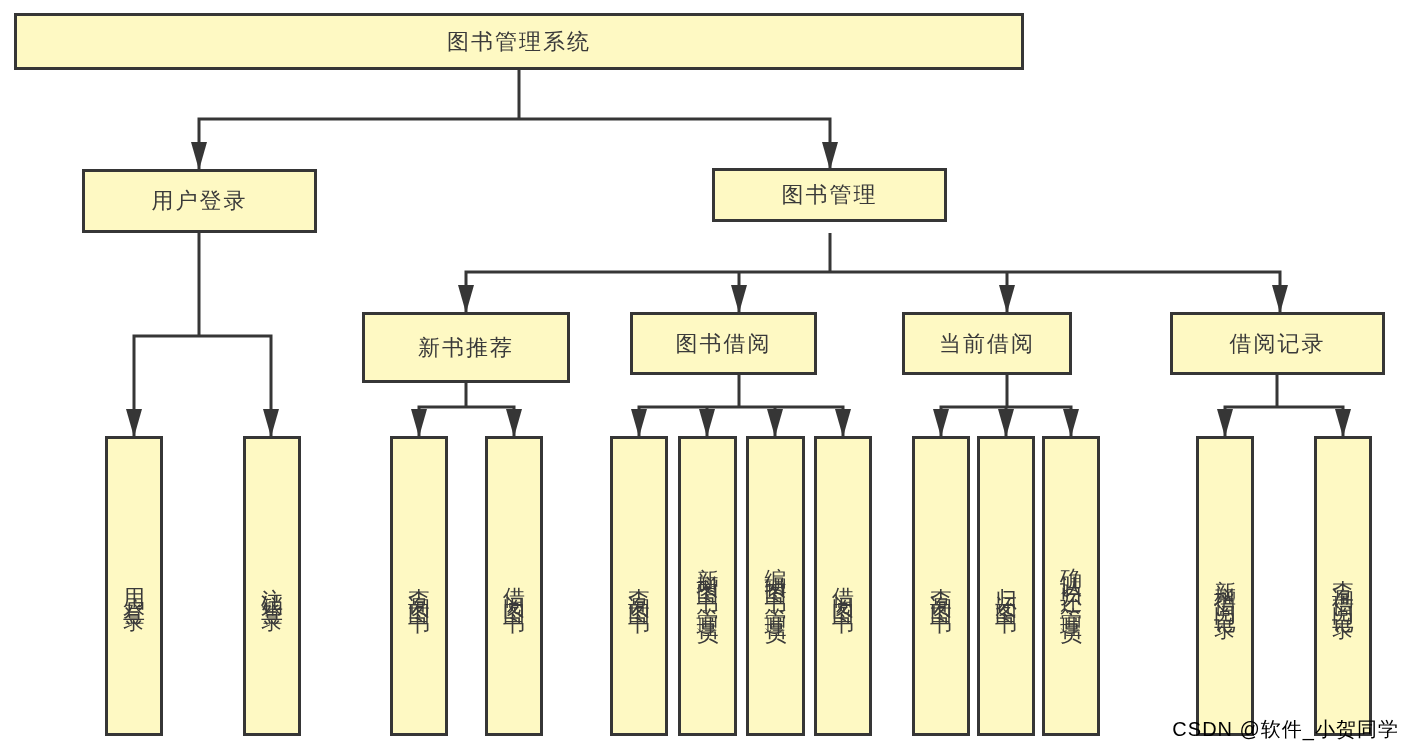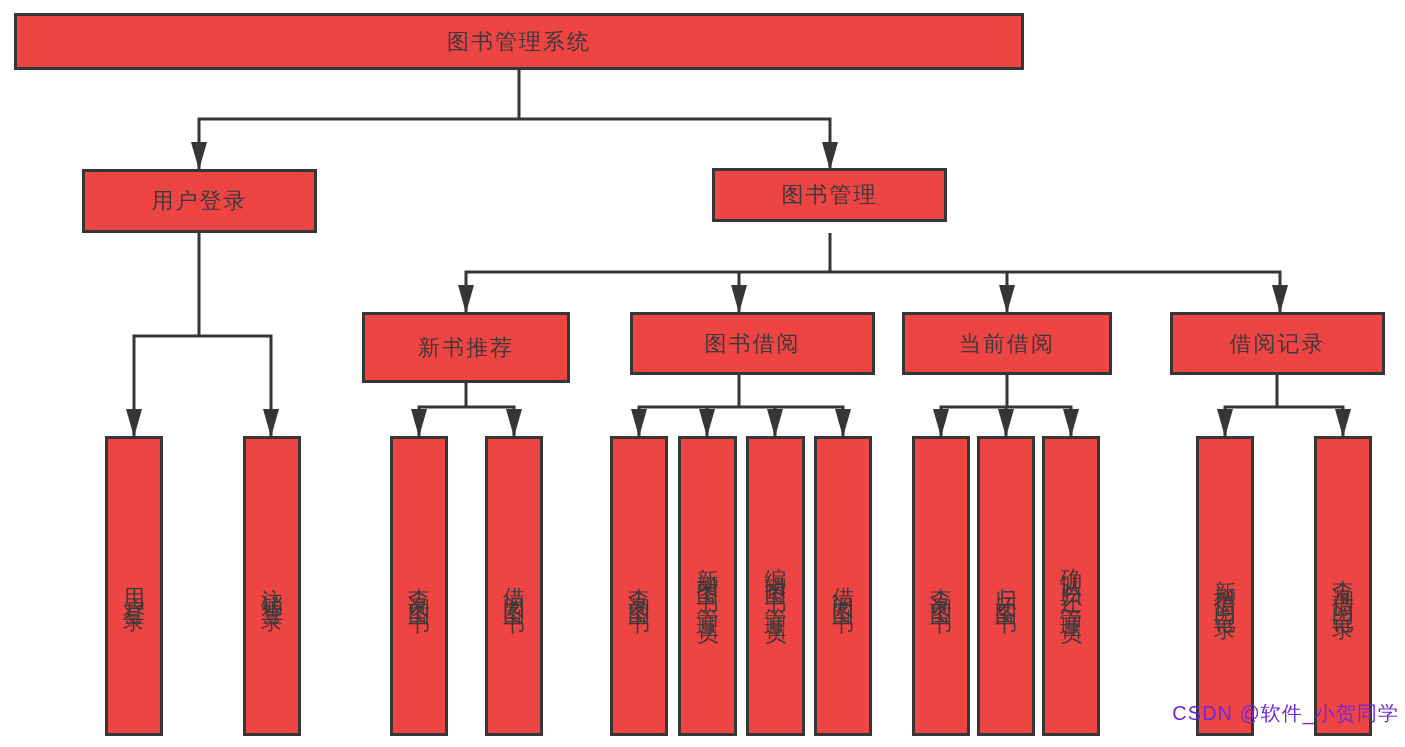--- a/index.html
+++ b/index.html
@@ -8,21 +8,21 @@
     width:1405px;height:747px;
     background:#ffffff;
     font-family:"Liberation Sans","DejaVu Sans",sans-serif;
     overflow:hidden;
   }
   #wires{position:absolute;left:0;top:0;z-index:1;}
   .node{
     position:absolute;
     box-sizing:border-box;
     border:3px solid #363636;
-    background:#ef4444;
+    background:#fef9c3;
     display:flex;align-items:center;justify-content:center;
     z-index:2;
     color:#3a3a3a;
   }
   .hnode{font-size:22px;letter-spacing:2px;}
   .vnode span{
     writing-mode:vertical-rl;
     text-orientation:mixed;
     font-size:22px;
     letter-spacing:8px;
@@ -30,43 +30,43 @@
     color:#3a3a3a;
     white-space:nowrap;
   }
   
   .n-root{left:14px;top:13px;width:1010px;height:57px;}
   
   .n-user{left:82px;top:169px;width:235px;height:64px;}
   .n-book{left:712px;top:168px;width:235px;height:54px;}
   
   .n-g1{left:362px;top:312px;width:208px;height:71px;}
-  .n-g2{left:630px;top:312px;width:245px;height:63px;justify-content:center;}
-  .n-g3{left:902px;top:312px;width:210px;height:63px;}
+  .n-g2{left:630px;top:312px;width:187px;height:63px;justify-content:center;}
+  .n-g3{left:902px;top:312px;width:170px;height:63px;}
   .n-g4{left:1170px;top:312px;width:215px;height:63px;}
   
   .leaf{top:436px;width:58px;height:300px;}
   .n-l1{left:105px;}
   .n-l2{left:243px;}
   .n-l3{left:390px;}
   .n-l4{left:485px;}
   .n-l5{left:610px;}
   .n-l6{left:678px;width:59px;}
   .n-l7{left:746px;width:59px;}
   .n-l8{left:814px;}
   .n-l9{left:912px;}
   .n-l10{left:977px;}
   .n-l11{left:1042px;}
   .n-l12{left:1196px;}
   .n-l13{left:1314px;}
   .watermark{
     position:absolute;
-    right:6px;bottom:20px;
+    right:6px;bottom:4px;
     font-size:20px;
-    color:#6d28d9;
+    color:#000000;
     z-index:3;
     letter-spacing:1px;
   }
 </style>
 </head>
 <body>
 
 <div id="canvas">
 
   <svg id="wires" width="1405" height="747" viewBox="0 0 1405 747">

